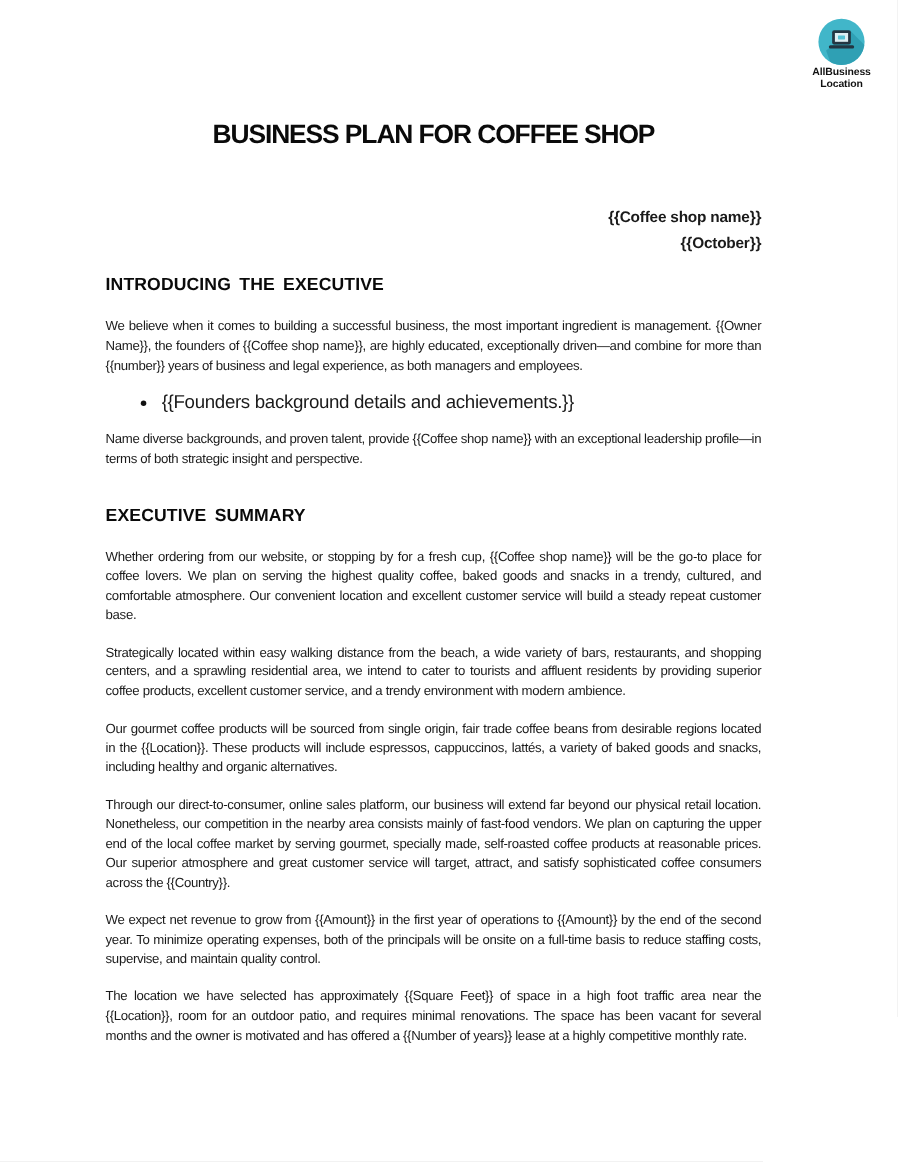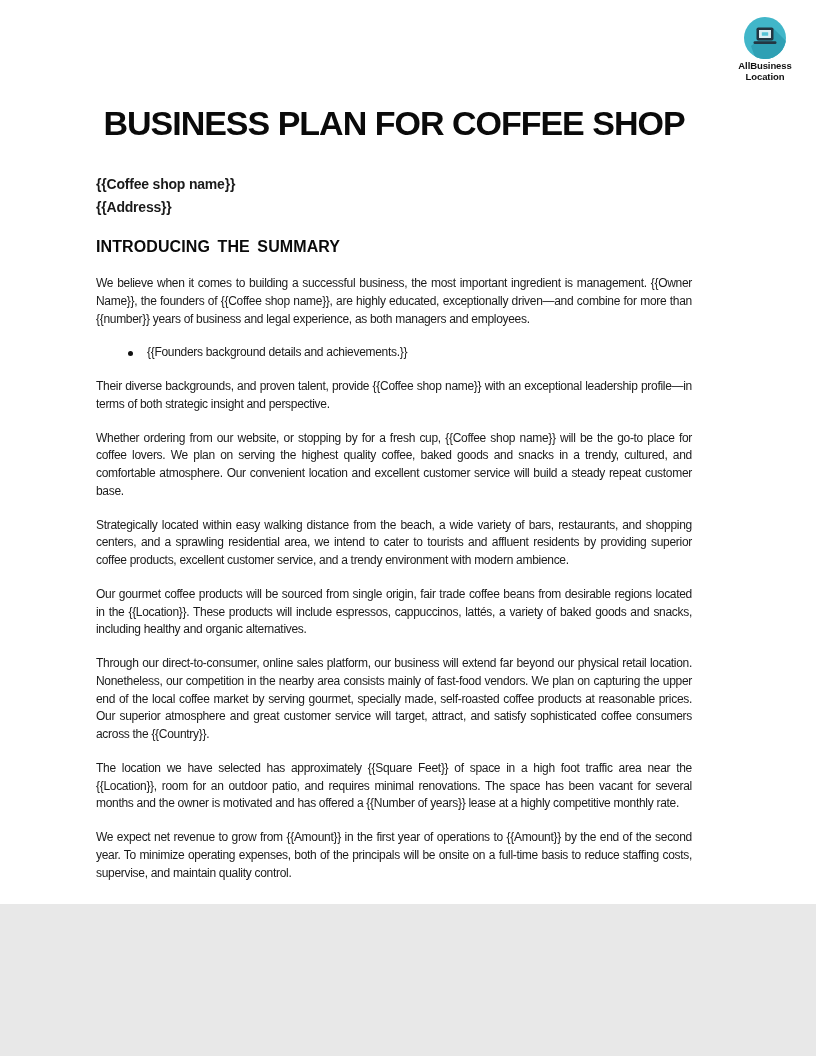--- a/index.html
+++ b/index.html
@@ -1,19 +1,19 @@
 <!DOCTYPE html>
 <html><head>
 <meta charset="utf-8">
 <style>
   html, body { margin: 0; padding: 0; background: #e8e8e8; }
   .page {
     position: relative;
     width: 816px;
-    height: 904px;
+    height: 1056px;
     margin: 0 auto;
     background: #ffffff;
     overflow: hidden;
     font-family: "Liberation Sans", sans-serif;
     color: #1a1a1a;
   }
   .content {
     width: 596px;
     margin-left: 96px;
   }
@@ -31,30 +31,30 @@
     font-size: 9.5px;
     line-height: 10.5px;
     font-weight: 600;
     color: #111111;
     letter-spacing: -0.1px;
   }
   .brand span { display: block; }
   
   .title {
     margin: 104px 0 0 0;
-    font-size: 34px;
+    font-size: 24px;
     line-height: 38px;
     font-weight: 700;
     letter-spacing: -1px;
     text-align: center;
     white-space: nowrap;
     color: #0a0a0a;
   }
   
-  .meta { margin-top: 31px; }
+  .meta { margin-top: 44px; text-align: right; }
   .meta-line {
     margin: 0;
     font-size: 14px;
     line-height: 22.5px;
     font-weight: 700;
     letter-spacing: -0.2px;
   }
   
   .section-heading {
     margin: 20px 0 19px 0;
@@ -76,21 +76,21 @@
   }
   
   .bullet-list {
     margin: 0 0 16px 0;
     padding: 0;
     list-style: none;
   }
   .bullet-item {
     display: flex;
     align-items: center;
-    font-size: 12px;
+    font-size: 17px;
     line-height: 17.75px;
     letter-spacing: -0.3px;
   }
   .bullet-dot {
     flex: 0 0 auto;
     width: 5px;
     height: 5px;
     border-radius: 50%;
     background: #111111;
     margin: 0 14px 0 32px;
@@ -122,38 +122,39 @@
       <span>Location</span>
     </div>
   </div>
 
   <div class="content">
 
     <h1 class="title">BUSINESS PLAN FOR COFFEE SHOP</h1>
 
     <div class="meta">
       <p class="meta-line">{{Coffee shop name}}</p>
-      <p class="meta-line">{{Address}}</p>
+      <p class="meta-line">{{October}}</p>
     </div>
 
-    <h2 class="section-heading">INTRODUCING THE SUMMARY</h2>
+    <h2 class="section-heading">INTRODUCING THE EXECUTIVE</h2>
 
     <p class="body-p">We believe when it comes to building a successful business, the most important ingredient is management. {{Owner Name}}, the founders of {{Coffee shop name}}, are highly educated, exceptionally driven—and combine for more than {{number}} years of business and legal experience, as both managers and employees.</p>
 
     <ul class="bullet-list">
       <li class="bullet-item">
         <span class="bullet-dot"></span>
         <span>{{Founders background details and achievements.}}</span>
       </li>
     </ul>
 
-    <p class="body-p">Their diverse backgrounds, and proven talent, provide {{Coffee shop name}} with an exceptional leadership profile—in terms of both strategic insight and perspective.</p>
+    <p class="body-p">Name diverse backgrounds, and proven talent, provide {{Coffee shop name}} with an exceptional leadership profile—in terms of both strategic insight and perspective.</p>
 
+    <h2 class="section-heading mt-lg">EXECUTIVE SUMMARY</h2>
 
     <p class="body-p">Whether ordering from our website, or stopping by for a fresh cup, {{Coffee shop name}} will be the go-to place for coffee lovers. We plan on serving the highest quality coffee, baked goods and snacks in a trendy, cultured, and comfortable atmosphere. Our convenient location and excellent customer service will build a steady repeat customer base.</p>
     <p class="body-p">Strategically located within easy walking distance from the beach, a wide variety of bars, restaurants, and shopping centers, and a sprawling residential area, we intend to cater to tourists and affluent residents by providing superior coffee products, excellent customer service, and a trendy environment with modern ambience.</p>
     <p class="body-p">Our gourmet coffee products will be sourced from single origin, fair trade coffee beans from desirable regions located in the {{Location}}. These products will include espressos, cappuccinos, lattés, a variety of baked goods and snacks, including healthy and organic alternatives.</p>
     <p class="body-p">Through our direct-to-consumer, online sales platform, our business will extend far beyond our physical retail location. Nonetheless, our competition in the nearby area consists mainly of fast-food vendors. We plan on capturing the upper end of the local coffee market by serving gourmet, specially made, self-roasted coffee products at reasonable prices. Our superior atmosphere and great customer service will target, attract, and satisfy sophisticated coffee consumers across the {{Country}}.</p>
+    <p class="body-p">We expect net revenue to grow from {{Amount}} in the first year of operations to {{Amount}} by the end of the second year. To minimize operating expenses, both of the principals will be onsite on a full-time basis to reduce staffing costs, supervise, and maintain quality control.</p>
     <p class="body-p">The location we have selected has approximately {{Square Feet}} of space in a high foot traffic area near the {{Location}}, room for an outdoor patio, and requires minimal renovations. The space has been vacant for several months and the owner is motivated and has offered a {{Number of years}} lease at a highly competitive monthly rate.</p>
-    <p class="body-p">We expect net revenue to grow from {{Amount}} in the first year of operations to {{Amount}} by the end of the second year. To minimize operating expenses, both of the principals will be onsite on a full-time basis to reduce staffing costs, supervise, and maintain quality control.</p>
 
   </div>
 </div>
 
 </body></html>

